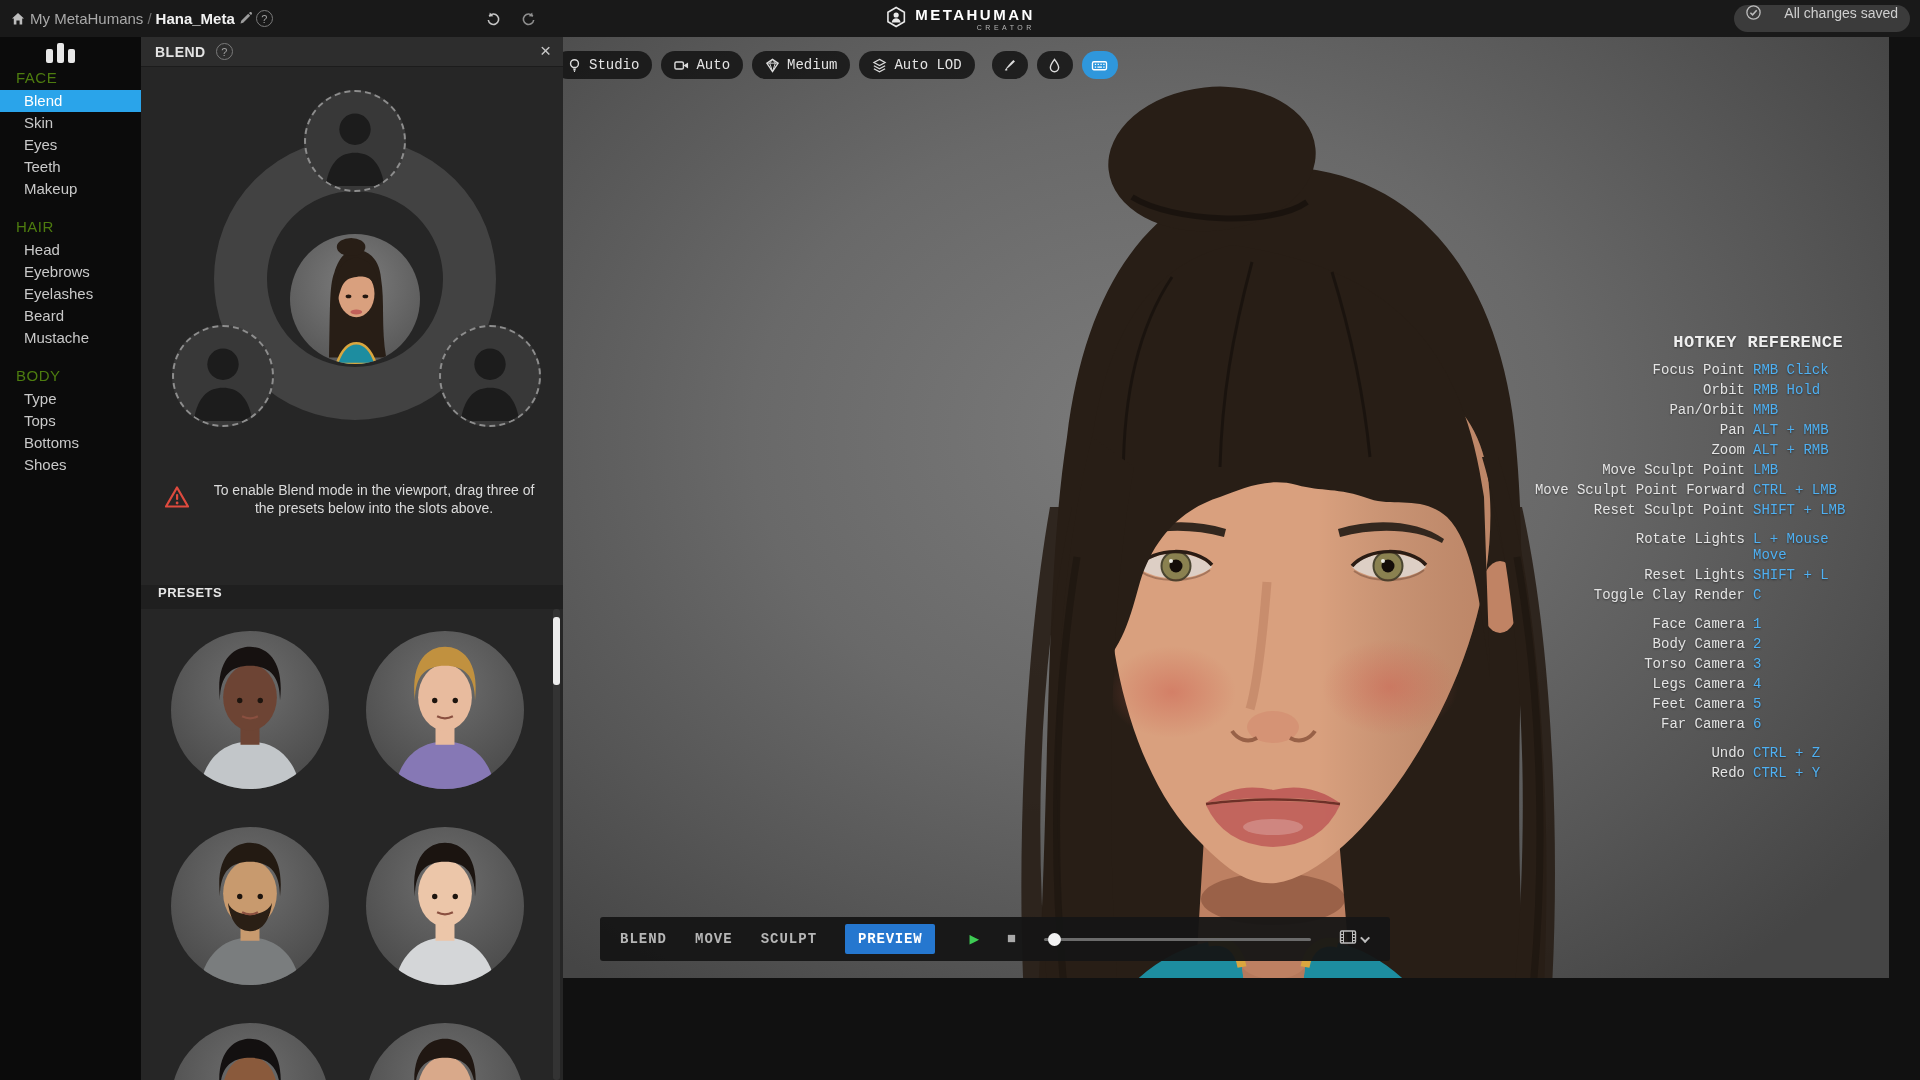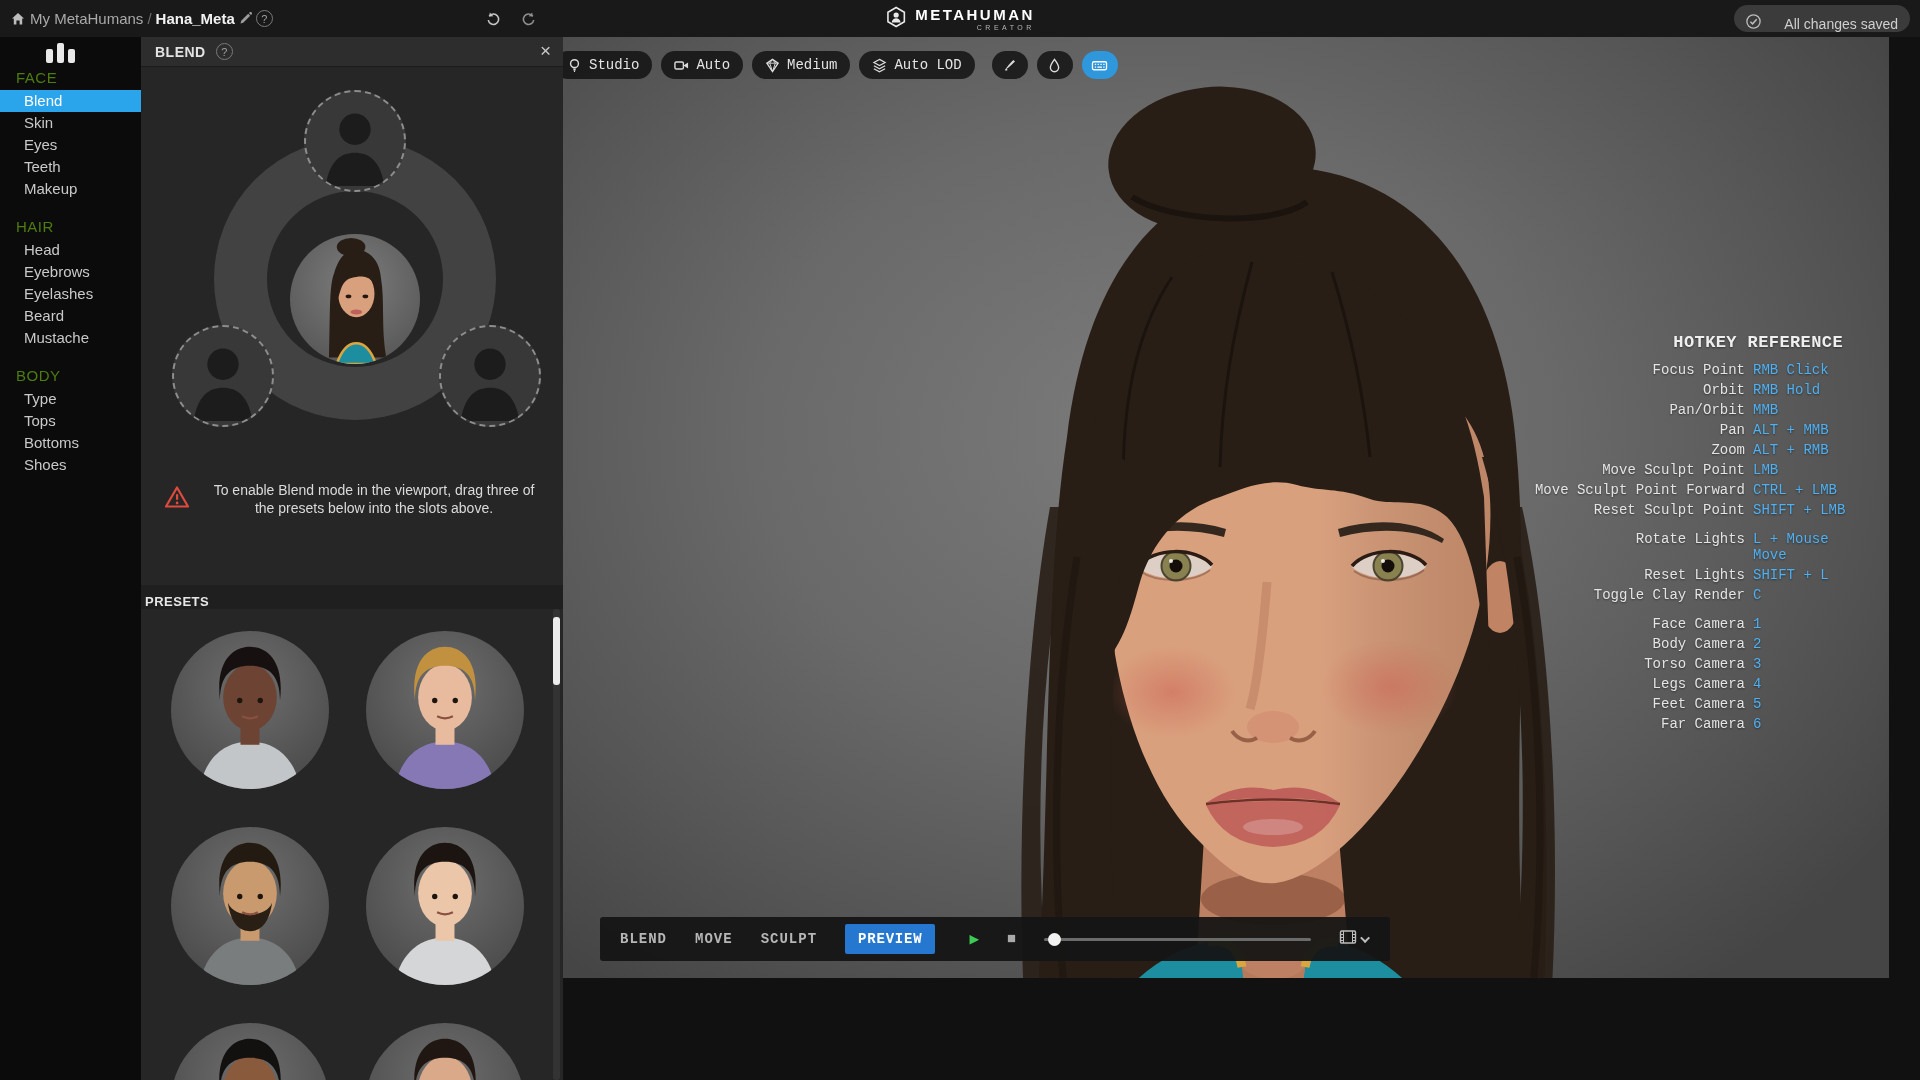--- a/index.html
+++ b/index.html
@@ -17,21 +17,21 @@
   .icon-btn { display:inline-flex; align-items:center; justify-content:center; cursor:pointer; }
   .help-circle { width:17px; height:17px; border:1px solid #7a7a7a; border-radius:50%;
                  color:#9f9f9f; font-size:11px; display:inline-flex; align-items:center; justify-content:center; }
   .undoredo { position:absolute; left:485px; top:0; height:37px; display:flex; align-items:center; gap:18px; }
   .logo { position:absolute; left:50%; top:0; transform:translateX(-50%); height:37px;
           display:flex; align-items:center; gap:8px; }
   .logo-text { display:flex; flex-direction:column; align-items:flex-end; line-height:1; }
   .logo-brand { color:#fff; font-size:15px; font-weight:700; letter-spacing:2.5px; }
   .logo-sub   { color:#b5b5b5; font-size:7px; letter-spacing:3.5px; margin-top:2px; }
   .saved-badge { position:absolute; right:10px; top:5px; height:27px; background:#3b3b3b;
-                 border-radius:14px; display:flex; align-items:flex-end; gap:23px; padding:0 12px;
+                 border-radius:14px; display:flex; align-items:flex-start; gap:23px; padding:0 12px;
                  color:#cfcfcf; font-size:14px; }
 
   
   .sidebar { position:absolute; top:37px; left:0; width:141px; height:1043px; background:#0b0b0b; z-index:40; }
   .app-glyph { display:flex; gap:4px; align-items:flex-end; margin:4px 0 6px 46px; height:22px; }
   .app-glyph span { width:7px; background:#e8e8e8; border-radius:2px; }
   .app-glyph .b1 { height:14px; } .app-glyph .b2 { height:20px; } .app-glyph .b3 { height:14px; }
   .side-section { margin-top:18px; }
   .side-header { color:#4d7c0f; font-size:15px; font-weight:400; letter-spacing:.5px;
                  padding-left:16px; margin-bottom:4px; }
@@ -54,21 +54,21 @@
   .slot-top   { left:163px; top:23px; }
   .slot-left  { left:31px;  top:258px; }
   .slot-right { left:298px; top:258px; }
   .blend-center { position:absolute; left:149px; top:167px; width:130px; height:130px; border-radius:50%;
                   overflow:hidden; background:radial-gradient(circle at 50% 38%, #7d7d7d, #565656 85%); cursor:pointer; }
 
   .blend-warning { position:absolute; top:444px; left:24px; right:24px; display:flex; gap:20px; align-items:center; }
   .warn-text { flex:1; color:#dadada; font-size:14px; line-height:1.32; text-align:center; }
 
   .presets-bar { position:absolute; top:548px; left:0; width:422px; height:24px; background:#1f1f1f;
-                 display:flex; align-items:flex-end; padding-left:4px; }
+                 display:flex; align-items:flex-start; padding-left:17px; }
   .presets-title { color:#e6e6e6; font-size:13px; font-weight:700; letter-spacing:.5px; }
   .presets-list { position:absolute; top:572px; left:0; right:0; bottom:0; overflow:hidden; }
   .presets-grid { display:grid; grid-template-columns:158px 158px; gap:38px 37px; padding:22px 0 0 30px; }
   .preset { width:158px; height:158px; border-radius:50%; overflow:hidden; cursor:pointer;
             background:radial-gradient(circle at 50% 35%, #6e6e6e, #474747 90%); }
   .preset svg, .blend-slot svg, .blend-center svg { width:100%; height:100%; display:block; }
   .scrollbar { position:absolute; top:572px; right:3px; bottom:0; width:7px; background:#333333; border-radius:3px; }
   .scroll-thumb { position:absolute; top:8px; left:0; width:7px; height:68px; background:#ececec; border-radius:3px; cursor:pointer; }
 
   
@@ -533,20 +533,26 @@
         <span class="hk-label">Torso Camera</span>
           <span class="hk-key">3</span>
         <span class="hk-label">Legs Camera</span>
           <span class="hk-key">4</span>
         <span class="hk-label">Feet Camera</span>
           <span class="hk-key">5</span>
         <span class="hk-label">Far Camera</span>
           <span class="hk-key">6</span>
       </div>
 
+      <div class="hk-group">
+        <span class="hk-label">Undo</span>
+          <span class="hk-key">CTRL + Z</span>
+        <span class="hk-label">Redo</span>
+          <span class="hk-key">CTRL + Y</span>
+      </div>
     </div>
 
     <div class="bottom-bar">
       <span class="mode-tab">BLEND</span>
       <span class="mode-tab">MOVE</span>
       <span class="mode-tab">SCULPT</span>
       <span class="mode-tab active">PREVIEW</span>
       <span class="play-btn">▶</span>
       <span class="stop-btn">■</span>
       <div class="slider">

